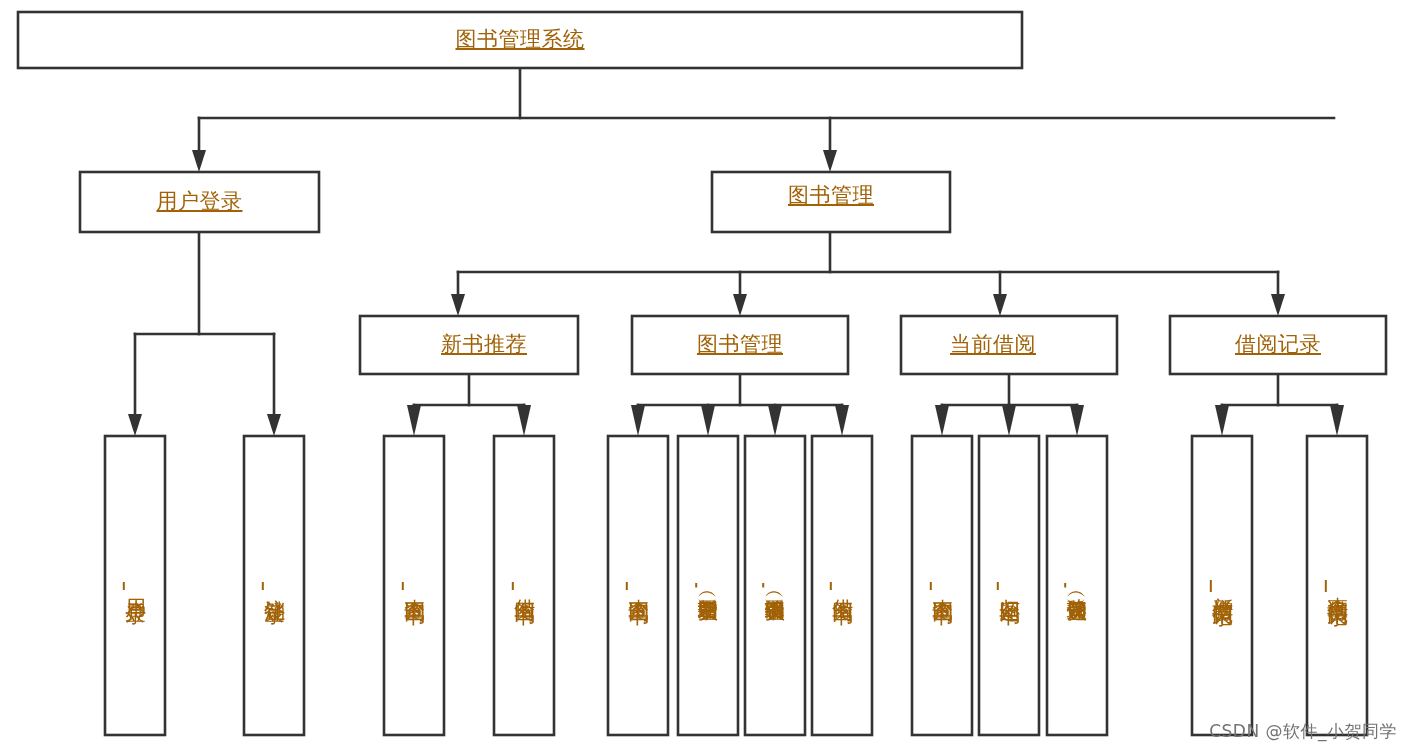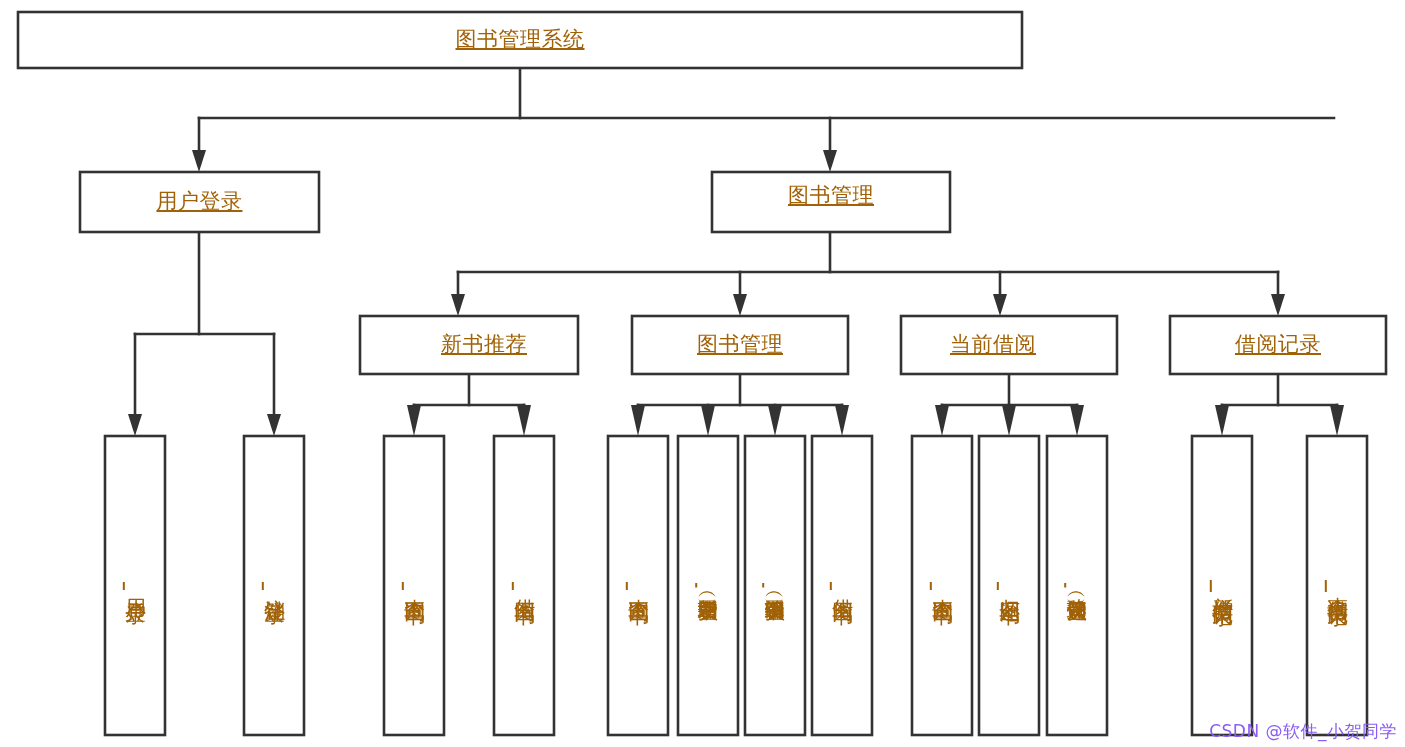--- a/index.html
+++ b/index.html
@@ -68,21 +68,21 @@
   }
   .node-label.vertical.tight {
     font-size: 20px;
     letter-spacing: 0.5px;
   }
   .watermark {
     position: absolute;
     right: 8px;
     bottom: 4px;
     font-size: 17px;
-    color: #8b5cf6;
+    color: #737373;
     font-family: "DejaVu Sans", "Liberation Sans", sans-serif;
     white-space: nowrap;
     letter-spacing: 0.5px;
   }
 </style>
 </head>
 <body>
 
 <div id="diagram-root">
 

